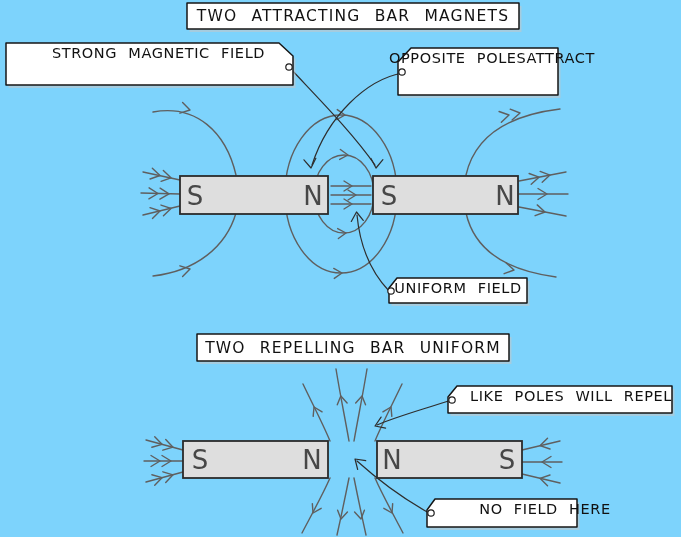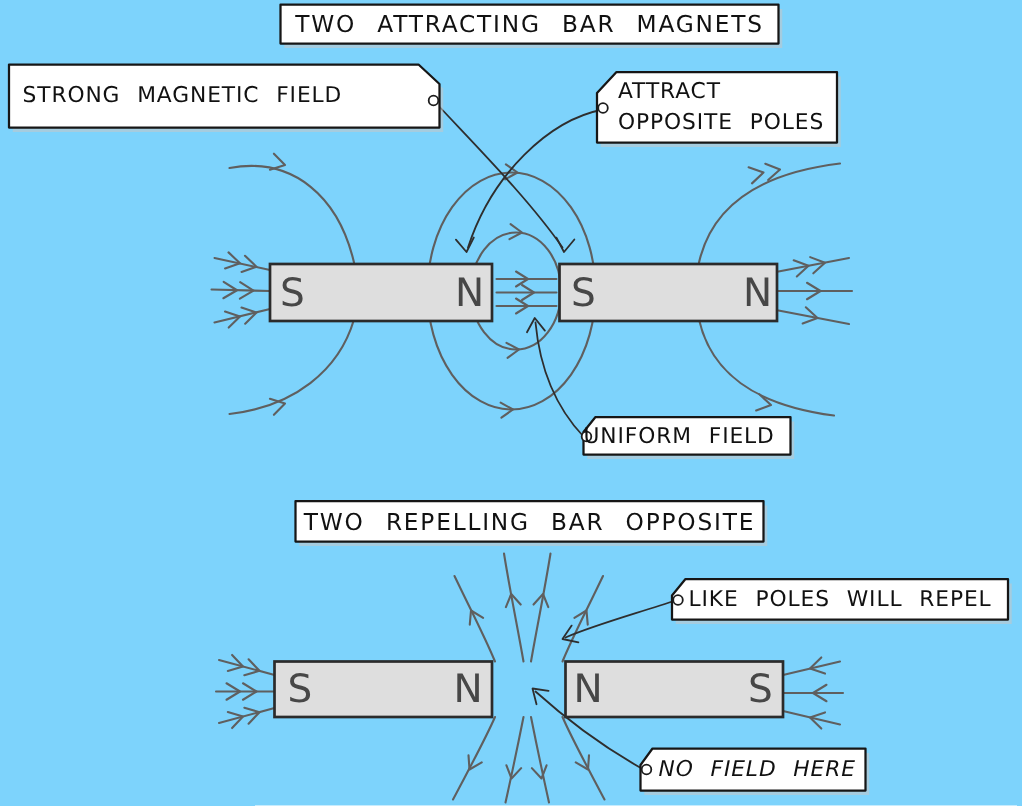--- a/index.html
+++ b/index.html
@@ -10,21 +10,21 @@
   .stage svg{position:absolute;left:0;top:0;}
   .fl{fill:none;stroke:#5f5f5f;stroke-width:1.4;stroke-linecap:round;}
   .chev{fill:none;stroke:#5f5f5f;stroke-width:1.4;stroke-linecap:round;stroke-linejoin:round;}
   .leader{fill:none;stroke:#2e2e2e;stroke-width:1.2;stroke-linecap:round;}
   .lchev{fill:none;stroke:#2e2e2e;stroke-width:1.2;stroke-linecap:round;stroke-linejoin:round;}
   .magnet{fill:#dedede;stroke:#2b2b2b;stroke-width:1.8;}
   .boxshadow{fill:#c6c6c6;opacity:.55;stroke:none;}
   .box{fill:#ffffff;stroke:#161616;stroke-width:1.5;stroke-linejoin:round;}
   .conn{fill:#ffffff;stroke:#1d1d1d;stroke-width:1.2;}
   .txt{position:absolute;color:#111;font-size:14.5px;letter-spacing:.6px;word-spacing:6px;
-       display:flex;flex-direction:column;justify-content:center;line-height:20px;white-space:nowrap;}
+       display:flex;flex-direction:row;justify-content:center;line-height:20px;white-space:nowrap;}
   .title{position:absolute;color:#111;font-size:15.5px;letter-spacing:1.2px;word-spacing:8px;
        display:flex;align-items:center;justify-content:center;white-space:nowrap;}
   .pole{position:absolute;transform:translate(-50%,-50%);color:#474747;font-size:26px;line-height:26px;}
 </style>
 </head>
 <body>
 
 <div class="stage">
   <svg width="681" height="537" viewBox="0 0 681 537">
 
@@ -187,35 +187,35 @@
     </g>
   </svg>
 
   <div class="title" style="left:187px;top:3px;width:332px;height:26px;">TWO ATTRACTING BAR MAGNETS</div>
 
   <div class="txt" style="left:6px;top:43px;width:287px;height:42px;padding-left:9px;">
     <div>STRONG MAGNETIC FIELD</div>
   </div>
 
   <div class="txt" style="left:398px;top:48px;width:160px;height:47px;padding-left:14px;line-height:21px;">
+    <div>OPPOSITE POLES</div>
     <div>ATTRACT</div>
-    <div>OPPOSITE POLES</div>
   </div>
 
   <div class="txt" style="left:389px;top:278px;width:138px;height:25px;">
     <div>UNIFORM FIELD</div>
   </div>
 
-  <div class="title" style="left:197px;top:334px;width:312px;height:27px;">TWO REPELLING BAR OPPOSITE</div>
+  <div class="title" style="left:197px;top:334px;width:312px;height:27px;">TWO REPELLING BAR UNIFORM</div>
 
   <div class="txt" style="left:448px;top:386px;width:224px;height:27px;padding-left:11px;">
     <div>LIKE POLES WILL REPEL</div>
   </div>
 
-  <div class="txt" style="left:419px;top:499px;width:150px;height:28px;padding-left:20px;font-style:italic;">
+  <div class="txt" style="left:450px;top:499px;width:150px;height:28px;padding-left:20px;">
     <div>NO FIELD HERE</div>
   </div>
 
   <div class="pole" style="left:195px;top:196px;">S</div>
   <div class="pole" style="left:313px;top:196px;">N</div>
   <div class="pole" style="left:389px;top:196px;">S</div>
   <div class="pole" style="left:505px;top:196px;">N</div>
   <div class="pole" style="left:200px;top:460px;">S</div>
   <div class="pole" style="left:312px;top:460px;">N</div>
   <div class="pole" style="left:392px;top:460px;">N</div>

